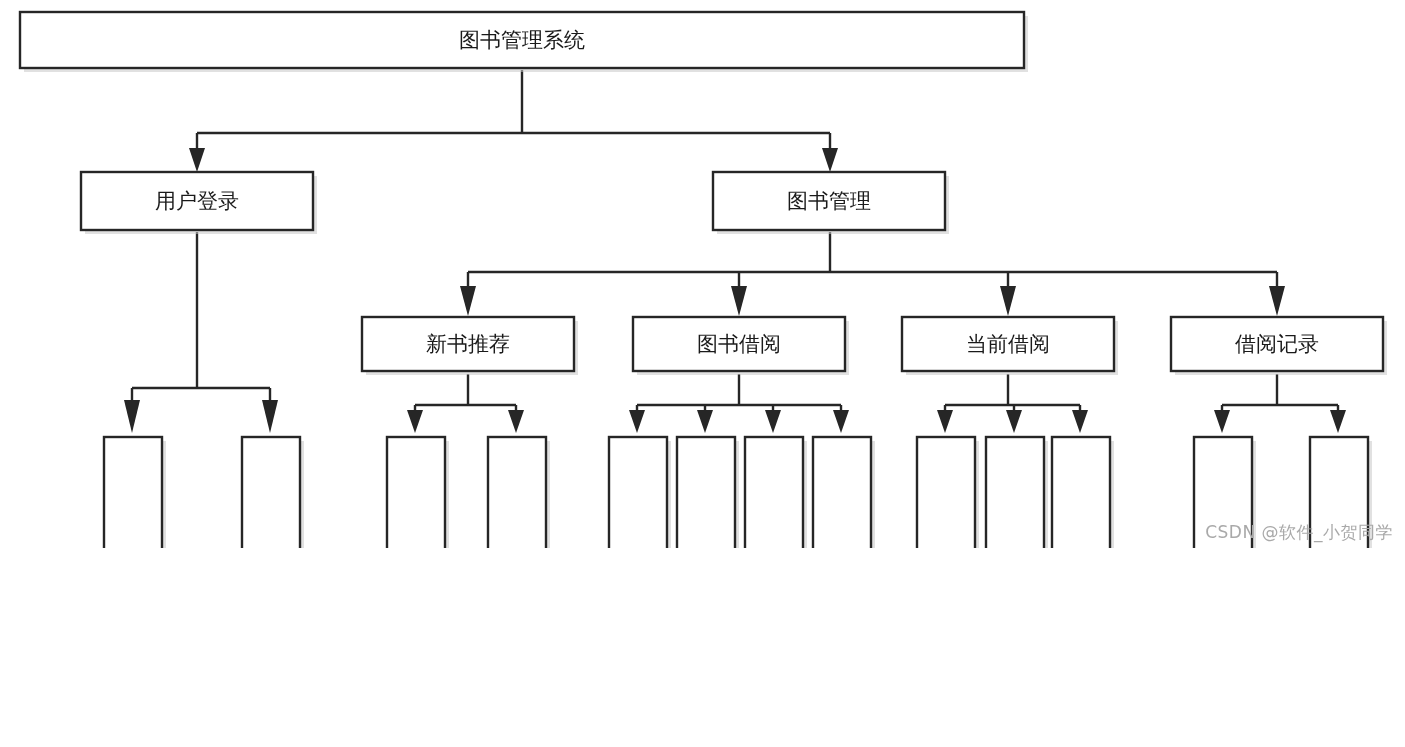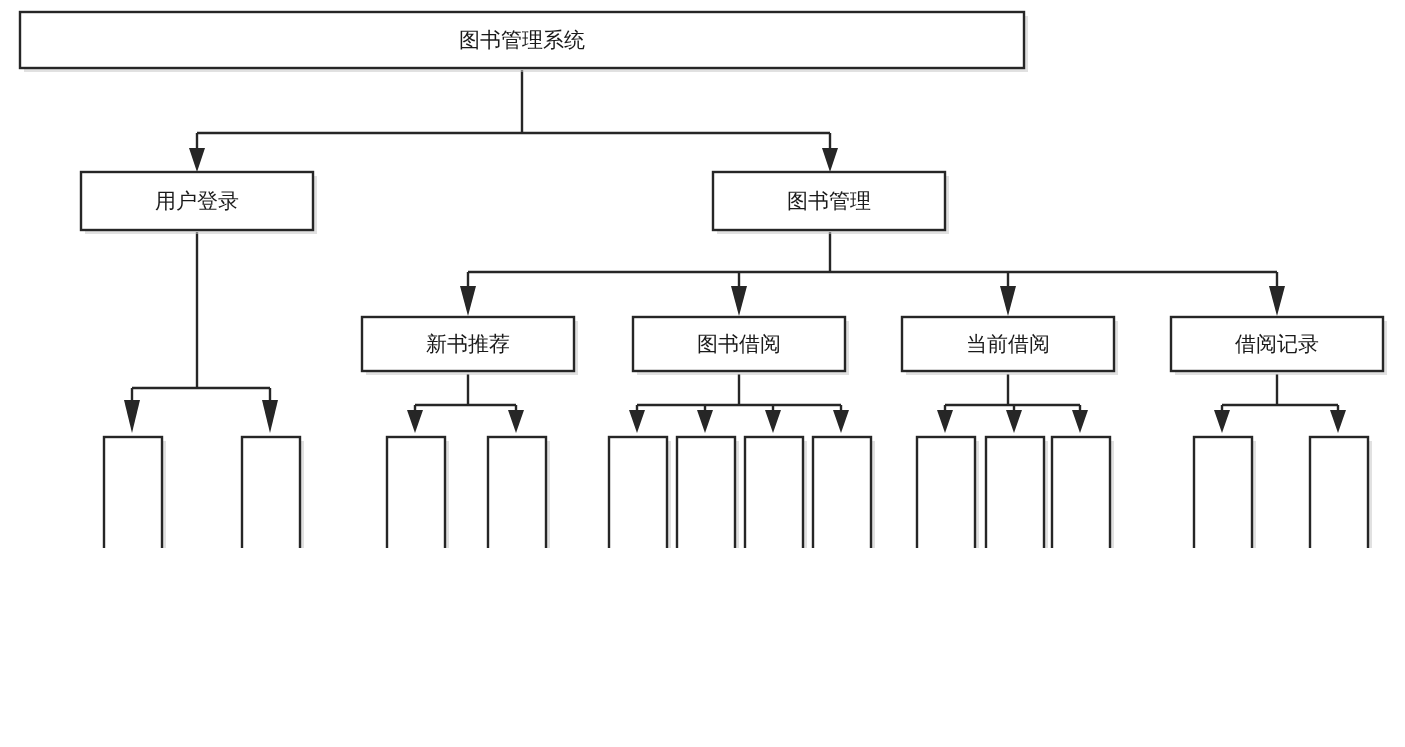--- a/index.html
+++ b/index.html
@@ -254,13 +254,14 @@
   <div class="leaf-label" style="left:917px; top:437px; width:58px; height:296px;">查询图书</div>
 
   <div class="leaf-label" style="left:986px; top:437px; width:58px; height:296px;">归还图书</div>
 
   <div class="leaf-label" style="left:1052px; top:441px; width:58px; height:292px; align-items:flex-start;">确认归还（管理员）</div>
 
   <div class="leaf-label" style="left:1194px; top:437px; width:58px; height:296px;">新增借阅记录</div>
 
   <div class="leaf-label" style="left:1310px; top:437px; width:58px; height:296px;">查询借阅记录</div>
 
+  <div class="watermark">CSDN @软件_小贺同学</div>
 </div>
 
 </body></html>

